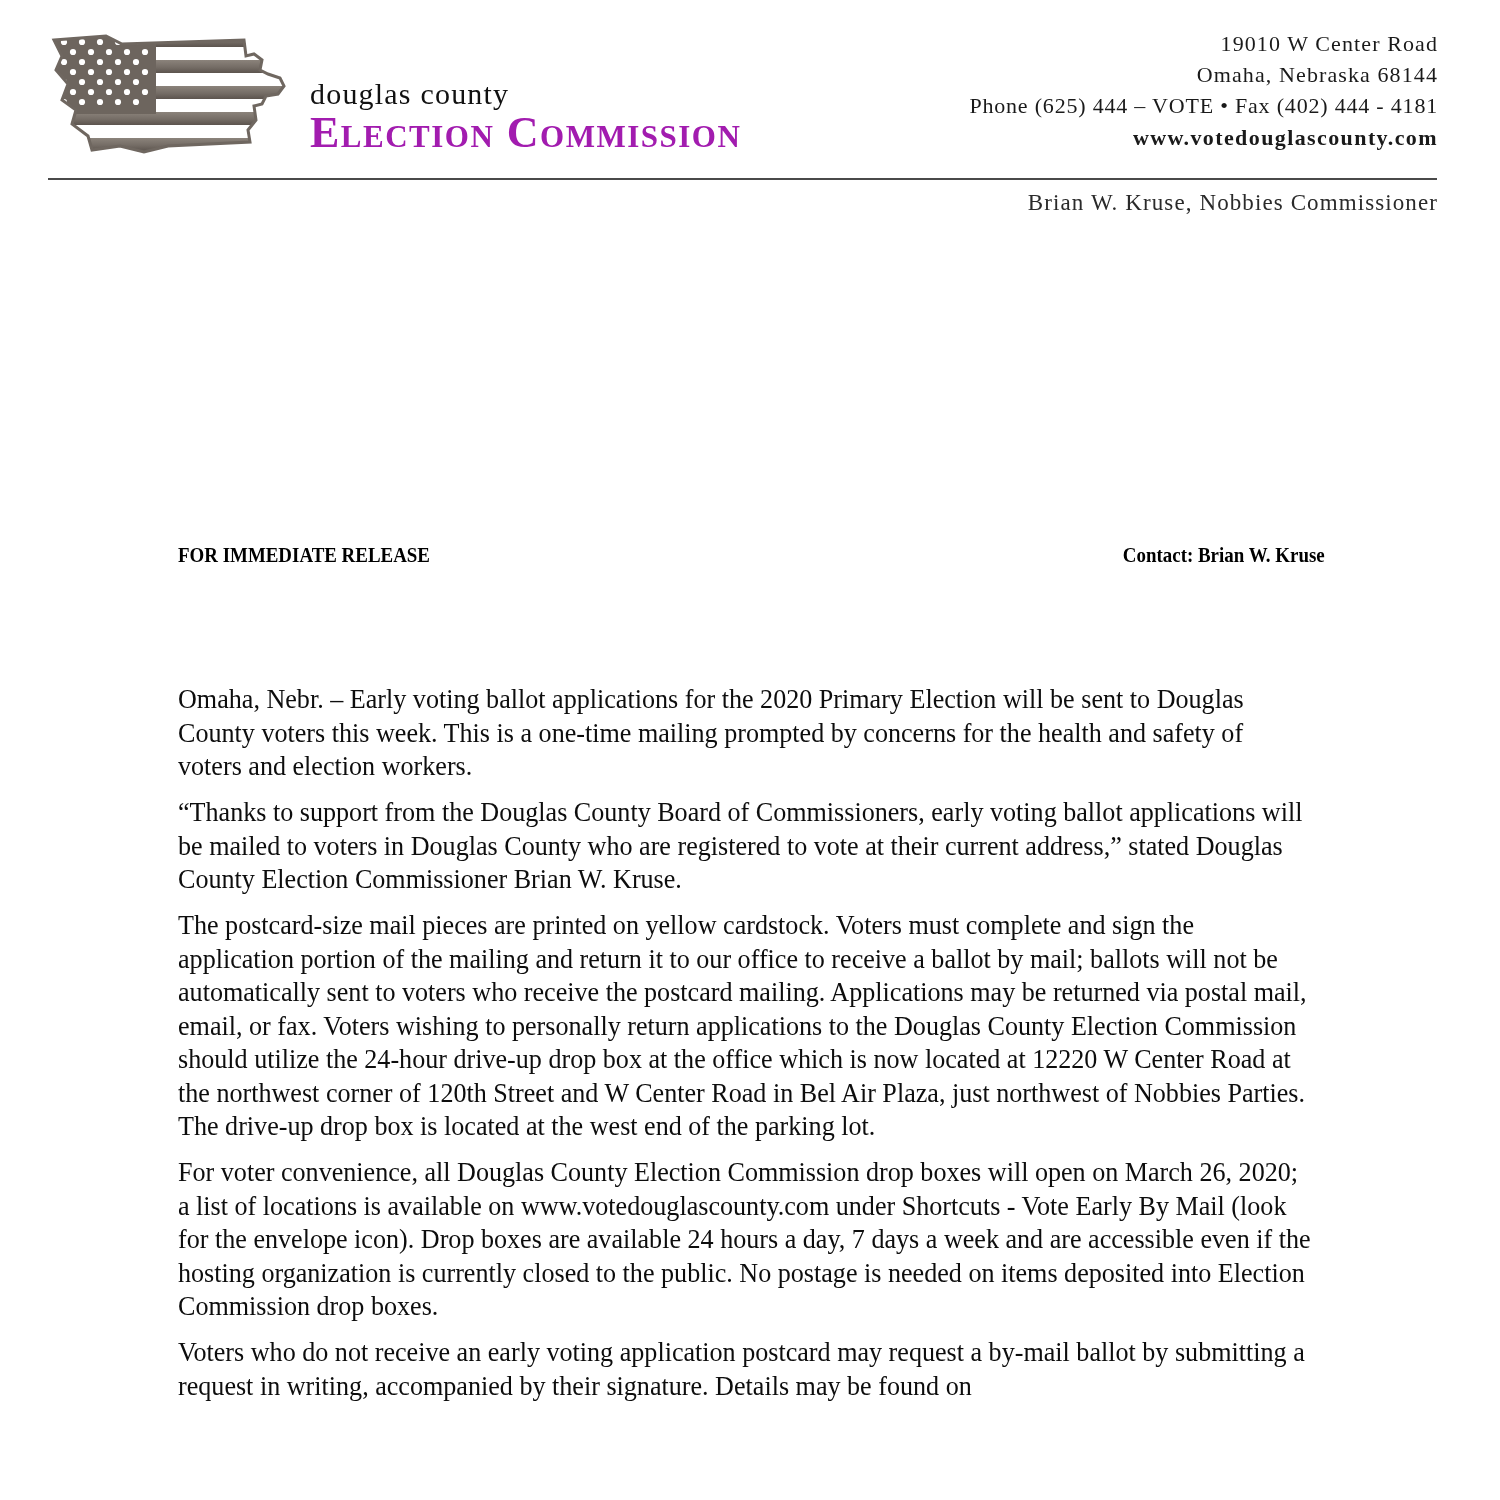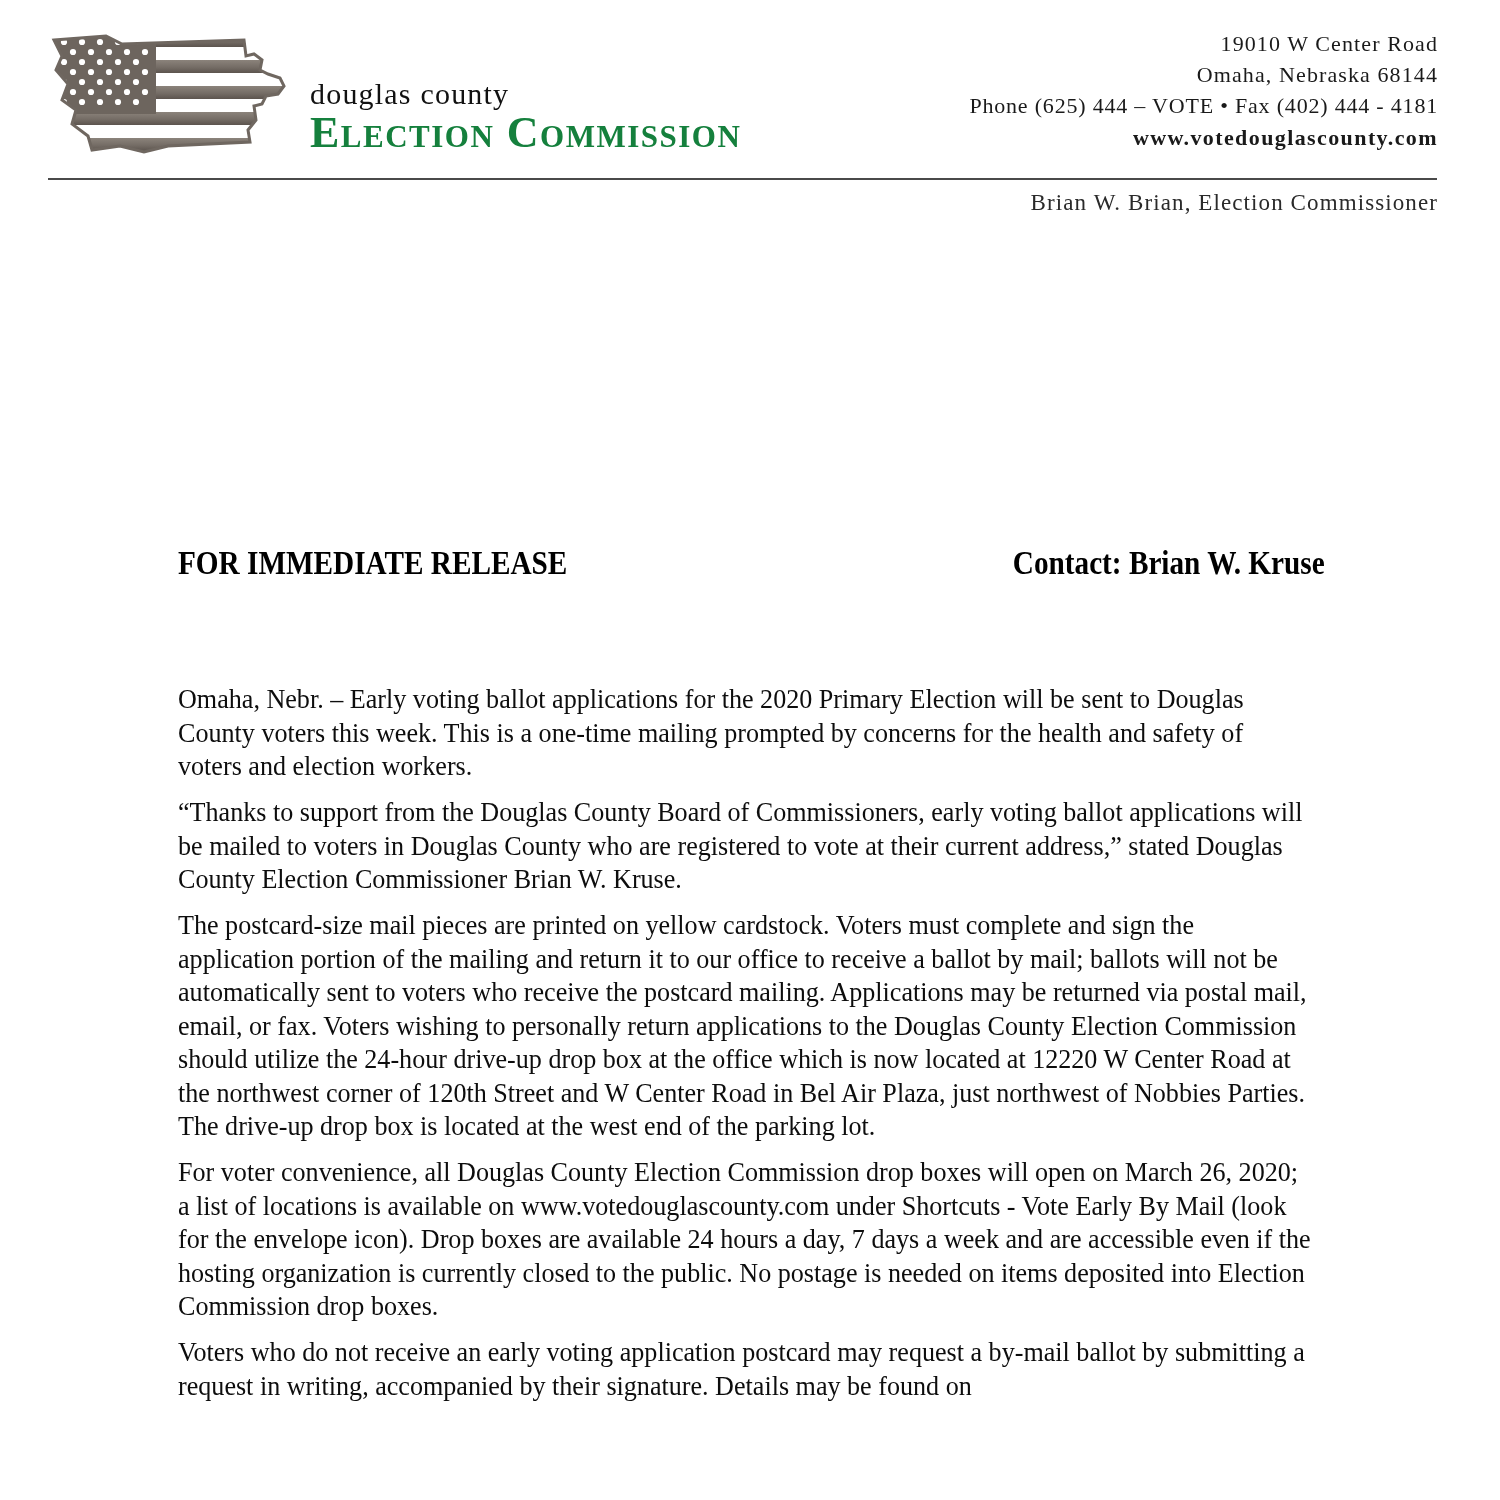--- a/index.html
+++ b/index.html
@@ -60,21 +60,21 @@
     color: #111111;
     display: block;
     margin-bottom: 2px;
   }
   .wordmark-bottom {
     font-family: "Liberation Serif", "DejaVu Serif", serif;
     font-weight: bold;
     font-size: 44px;
     font-variant: small-caps;
     letter-spacing: 1.5px;
-    color: #15803d;
+    color: #a21caf;
     display: block;
     line-height: 1.02;
     text-align: center;
   }
 
   .contact-block {
     position: absolute;
     right: 62px;
     top: 28px;
     text-align: right;
@@ -134,21 +134,21 @@
     left: 178px;
     right: 175px;
     top: 540px;
   }
   .release-row .rr-line {
     display: flex;
     justify-content: space-between;
     align-items: flex-end;
     font-family: "Liberation Serif", "DejaVu Serif", serif;
     font-weight: bold;
-    font-size: 34px;
+    font-size: 22px;
     line-height: 1.35;
     white-space: nowrap;
   }
   .release-row .rr-left,
   .release-row .rr-right {
     transform: scaleX(0.86);
     transform-origin: left center;
   }
   .release-row .rr-right {
     transform-origin: right center;
@@ -261,21 +261,21 @@
     <div class="contact-block">
       <div>19010 W Center Road</div>
       <div>Omaha, Nebraska 68144</div>
       <div class="contact-phone">Phone (625) 444 – VOTE  •  Fax (402) 444 - 4181</div>
       <div class="contact-web">www.votedouglascounty.com</div>
     </div>
   </div>
 
   <div class="rule"></div>
 
-  <div class="commissioner-line">Brian W. Brian, Election Commissioner</div>
+  <div class="commissioner-line">Brian W. Kruse, Nobbies Commissioner</div>
 
 
   <div class="release-row">
     <div class="rr-line">
       <span class="rr-left">FOR IMMEDIATE RELEASE</span>
       <span class="rr-right">Contact:  Brian W. Kruse</span>
     </div>
   </div>
 
   <div class="body-copy">

